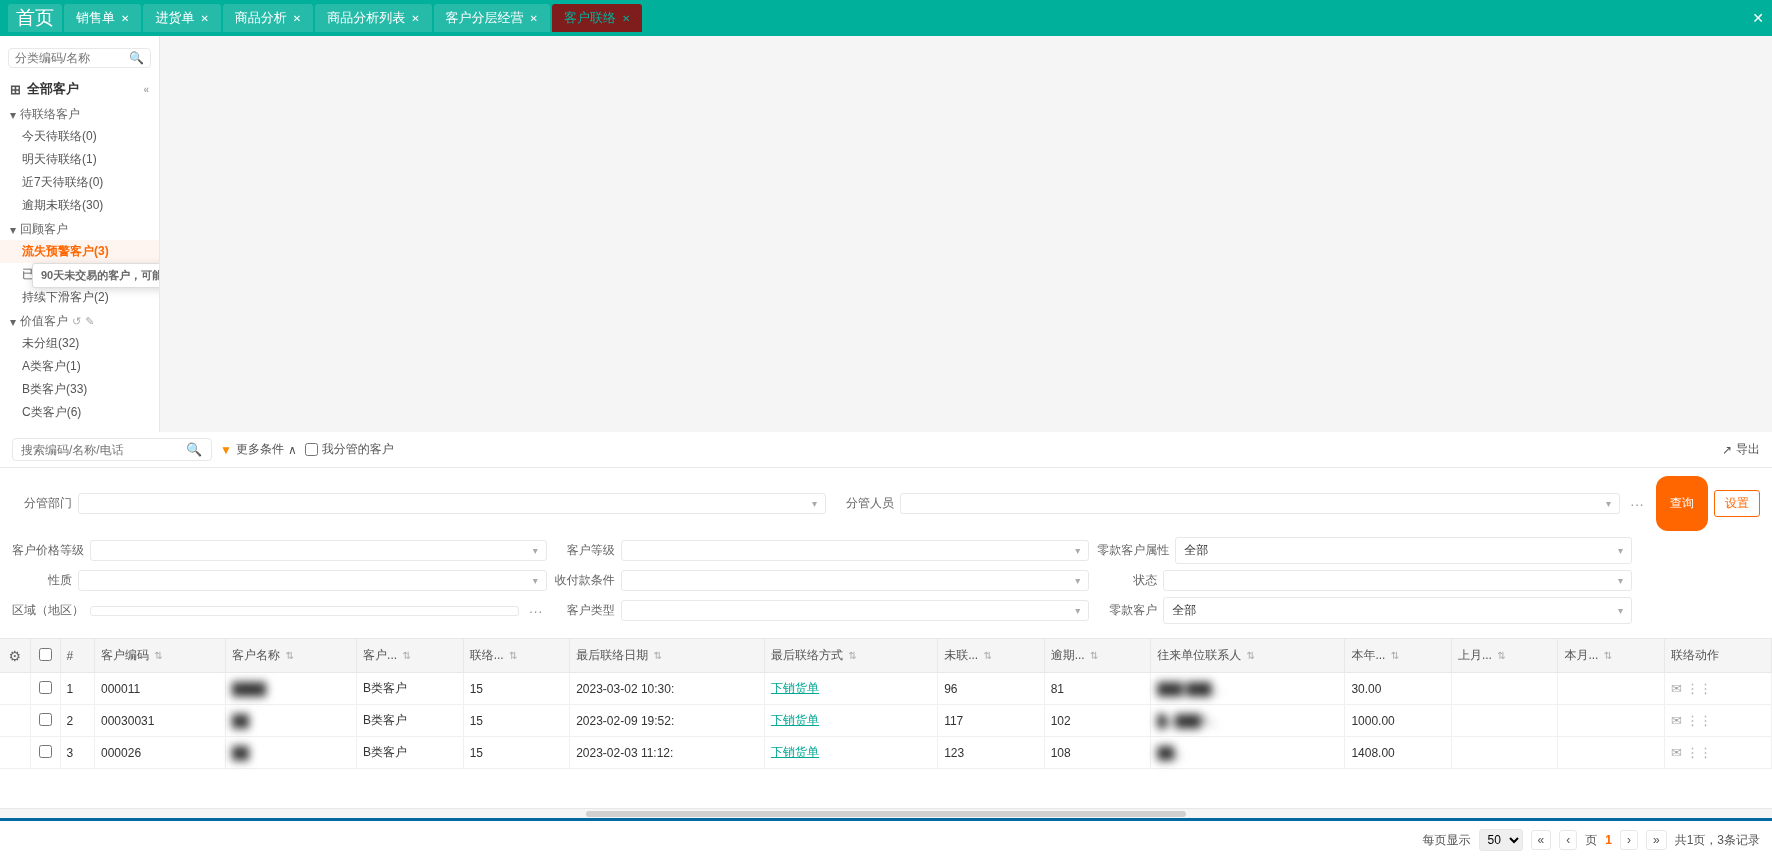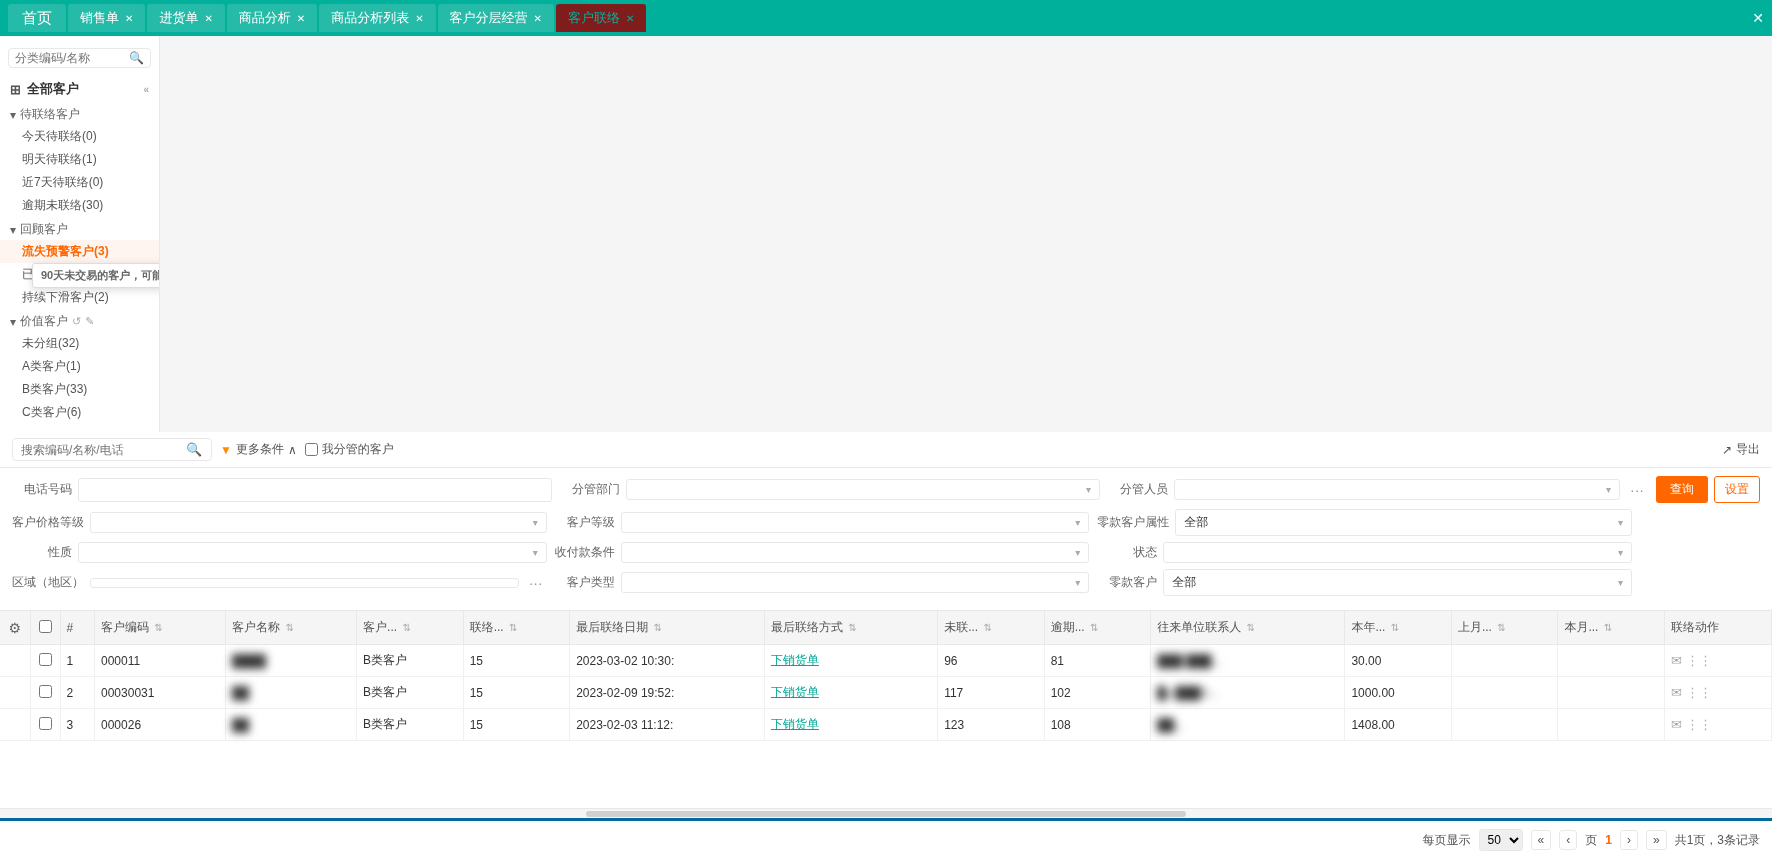--- a/index.html
+++ b/index.html
@@ -9,21 +9,21 @@
     .top-nav {
       display: flex; align-items: center; background: #00b09b; height: 36px; padding: 0 8px;
       color: #fff;
     }
     .top-nav .tab {
       display: flex; align-items: center; padding: 12px 12px; height: 28px; margin-right: 2px;
       background: rgba(255,255,255,0.15); border-radius: 3px 3px 0 0; cursor: pointer; font-size: 13px;
     }
     .top-nav .tab.active { background: #7f1d1d; color: #00b09b; }
     .top-nav .tab .close-icon { margin-left: 6px; font-size: 10px; color: inherit; cursor: pointer; }
-    .top-nav .home { padding: 0 14px; font-size: 15px; cursor: pointer; }
+    .top-nav .home { padding: 0 8px; font-size: 19px; cursor: pointer; }
     .top-nav .window-close { margin-left: auto; font-size: 14px; cursor: pointer; }
 
     
     .main-layout { display: flex; height: calc(100vh - 36px); flex-direction: column; }
 
     
     .sidebar {
       width: 160px; background: #fff; border-right: 1px solid #e8e8e8; overflow-y: auto;
       flex-shrink: 0; padding: 8px 0;
     }
@@ -97,22 +97,22 @@
     }
     .filter-select {
       flex: 1; border: 1px solid #e8e8e8; border-radius: 3px; padding: 4px 8px; font-size: 12px;
       display: flex; align-items: center; justify-content: space-between; cursor: pointer;
       background: #fff;
     }
     .filter-select .arrow { color: #aaa; font-size: 10px; }
     .filter-dots { color: #999; cursor: pointer; font-size: 14px; padding: 0 4px; }
     .filter-actions { display: flex; align-items: center; gap: 6px; margin-left: auto; }
     .btn-query {
-      background: #ff6600; color: #fff; border: none; border-radius: 3px;
-      padding: 5px 14px; font-size: 12px; cursor: pointer;
+      background: #ff6600; color: #fff; border: none; border-radius: 12px;
+      padding: 19px 14px; font-size: 12px; cursor: pointer;
     }
     .btn-settings {
       background: #fff; color: #ff6600; border: 1px solid #ff6600; border-radius: 3px;
       padding: 4px 10px; font-size: 12px; cursor: pointer;
     }
 
     
     .table-container { flex: 1; overflow: auto; background: #fff; margin-top: 0; }
     table { width: 100%; border-collapse: collapse; font-size: 12px; }
     thead tr { background: #f5f5f5; }
@@ -279,24 +279,20 @@
       </div>
       <div class="toolbar-export">
         <span style="color:#555;">↗</span>
         <span>导出</span>
       </div>
     </div>
 
     <div class="filter-panel">
 
       <div class="filter-row">
-        <div class="filter-field">
-          <span class="filter-label">电话号码</span>
-          <input class="filter-input" type="text" style="">
-        </div>
         <div class="filter-field">
           <span class="filter-label">分管部门</span>
           <div class="filter-select">
             <span></span>
             <span class="arrow">▾</span>
           </div>
         </div>
         <div class="filter-field">
           <span class="filter-label">分管人员</span>
           <div class="filter-select">

